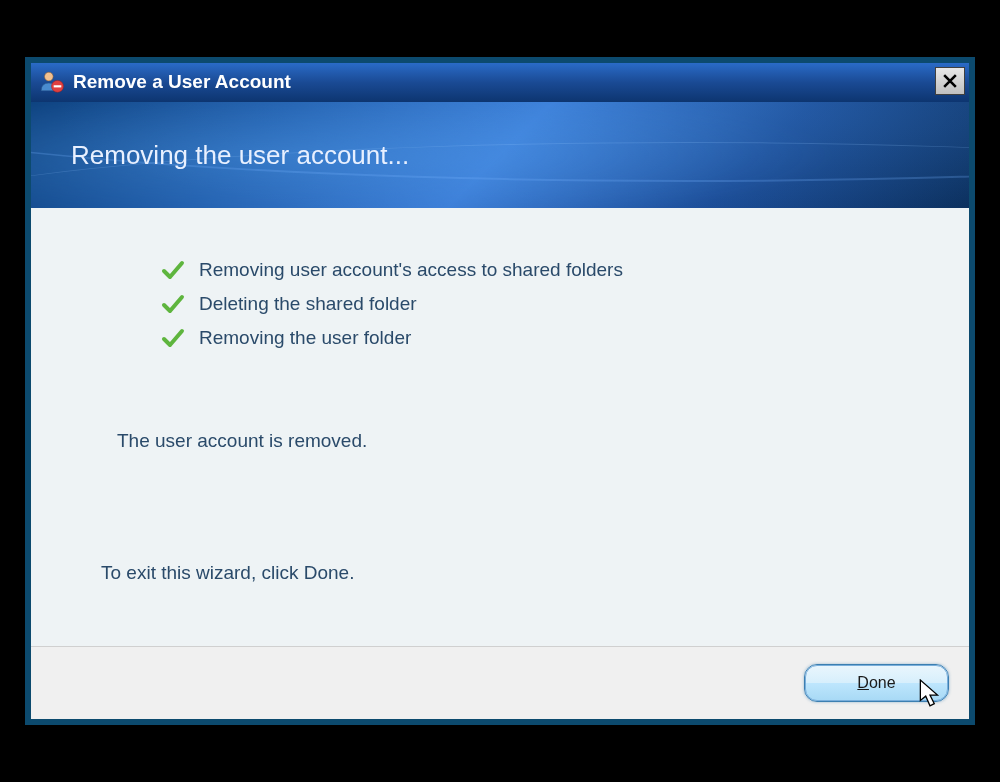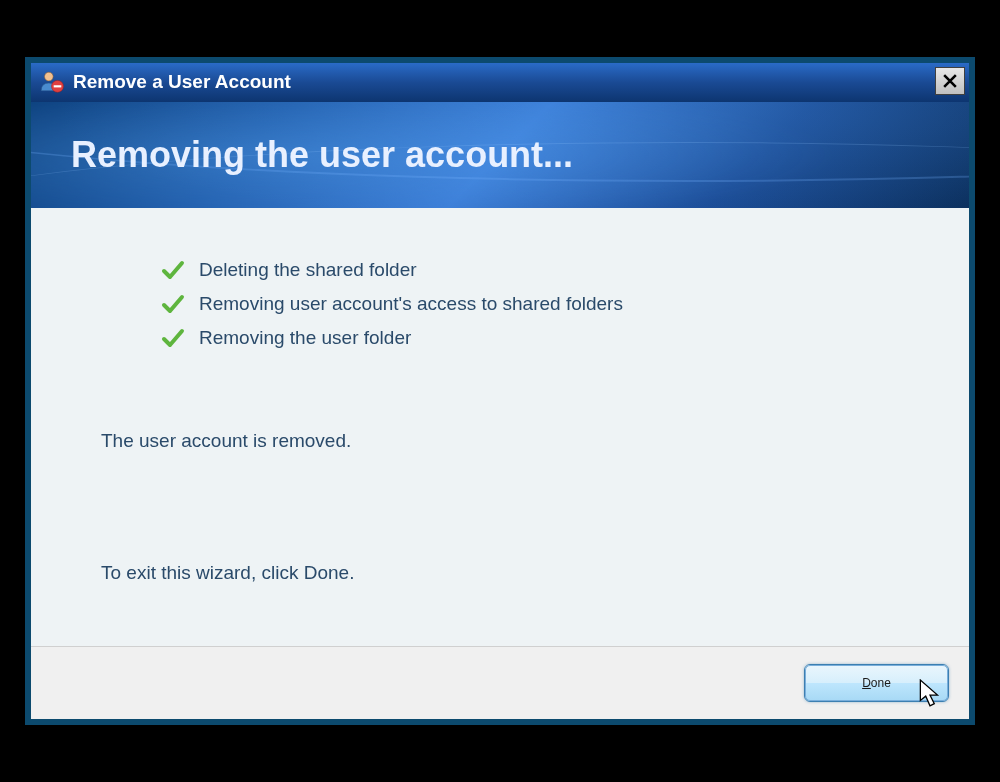--- a/index.html
+++ b/index.html
@@ -91,22 +91,22 @@
       position: absolute;
       width: 180%;
       height: 180px;
       border: 1px solid rgba(150,200,255,0.2);
       border-radius: 50%;
       top: 40px;
       left: -20%;
     }
     .banner-title {
       color: #e8f0ff;
-      font-size: 36px;
-      font-weight: bold;
+      font-size: 26px;
+      font-weight: normal;
       z-index: 1;
       position: relative;
     }
     .content {
       flex: 1;
       background: #eef3f5;
       padding: 50px 70px 30px 70px;
       color: #2a4a6a;
       font-size: 19px;
     }
@@ -120,40 +120,41 @@
       margin-bottom: 10px;
     }
     .check-icon {
       width: 24px;
       height: 24px;
       margin-right: 14px;
       flex-shrink: 0;
     }
     .status-message {
       margin-bottom: 110px;
+      margin-left: 16px;
     }
     .exit-hint {
       margin-bottom: 32px;
     }
     .footer {
       height: 75px;
       background: #f0f0f0;
       border-top: 1px solid #d0d0d0;
       display: flex;
       justify-content: flex-end;
       align-items: center;
       padding-right: 20px;
     }
     .done-button {
       width: 145px;
       height: 38px;
       background: linear-gradient(to bottom, #eaf6fd 0%, #d7effc 49%, #bee6fd 50%, #a7d9f5 100%);
       border: 1px solid #3c7fb1;
-      border-radius: 6px;
-      font-size: 12px;
+      border-radius: 13px;
+      font-size: 16px;
       color: #1a1a1a;
       cursor: pointer;
       box-shadow: 0 0 3px rgba(60,127,177,0.5);
       outline: 1px solid #79aedb;
       outline-offset: -2px;
     }
     .done-button .underline {
       text-decoration: underline;
     }
     .cursor {
@@ -193,29 +194,29 @@
   </div>
 
   <div class="content">
     <div class="task-list">
       <div class="task-item">
         <span class="check-icon">
           <svg viewBox="0 0 24 24" width="24" height="24">
             <path d="M3 13 L9 19 L21 5" stroke="#5eb53e" stroke-width="4" fill="none" stroke-linecap="round" stroke-linejoin="round"></path>
           </svg>
         </span>
-        <span>Deleting the shared folder</span>
+        <span>Removing user account's access to shared folders</span>
       </div>
       <div class="task-item">
         <span class="check-icon">
           <svg viewBox="0 0 24 24" width="24" height="24">
             <path d="M3 13 L9 19 L21 5" stroke="#5eb53e" stroke-width="4" fill="none" stroke-linecap="round" stroke-linejoin="round"></path>
           </svg>
         </span>
-        <span>Removing user account's access to shared folders</span>
+        <span>Deleting the shared folder</span>
       </div>
       <div class="task-item">
         <span class="check-icon">
           <svg viewBox="0 0 24 24" width="24" height="24">
             <path d="M3 13 L9 19 L21 5" stroke="#5eb53e" stroke-width="4" fill="none" stroke-linecap="round" stroke-linejoin="round"></path>
           </svg>
         </span>
         <span>Removing the user folder</span>
       </div>
     </div>

